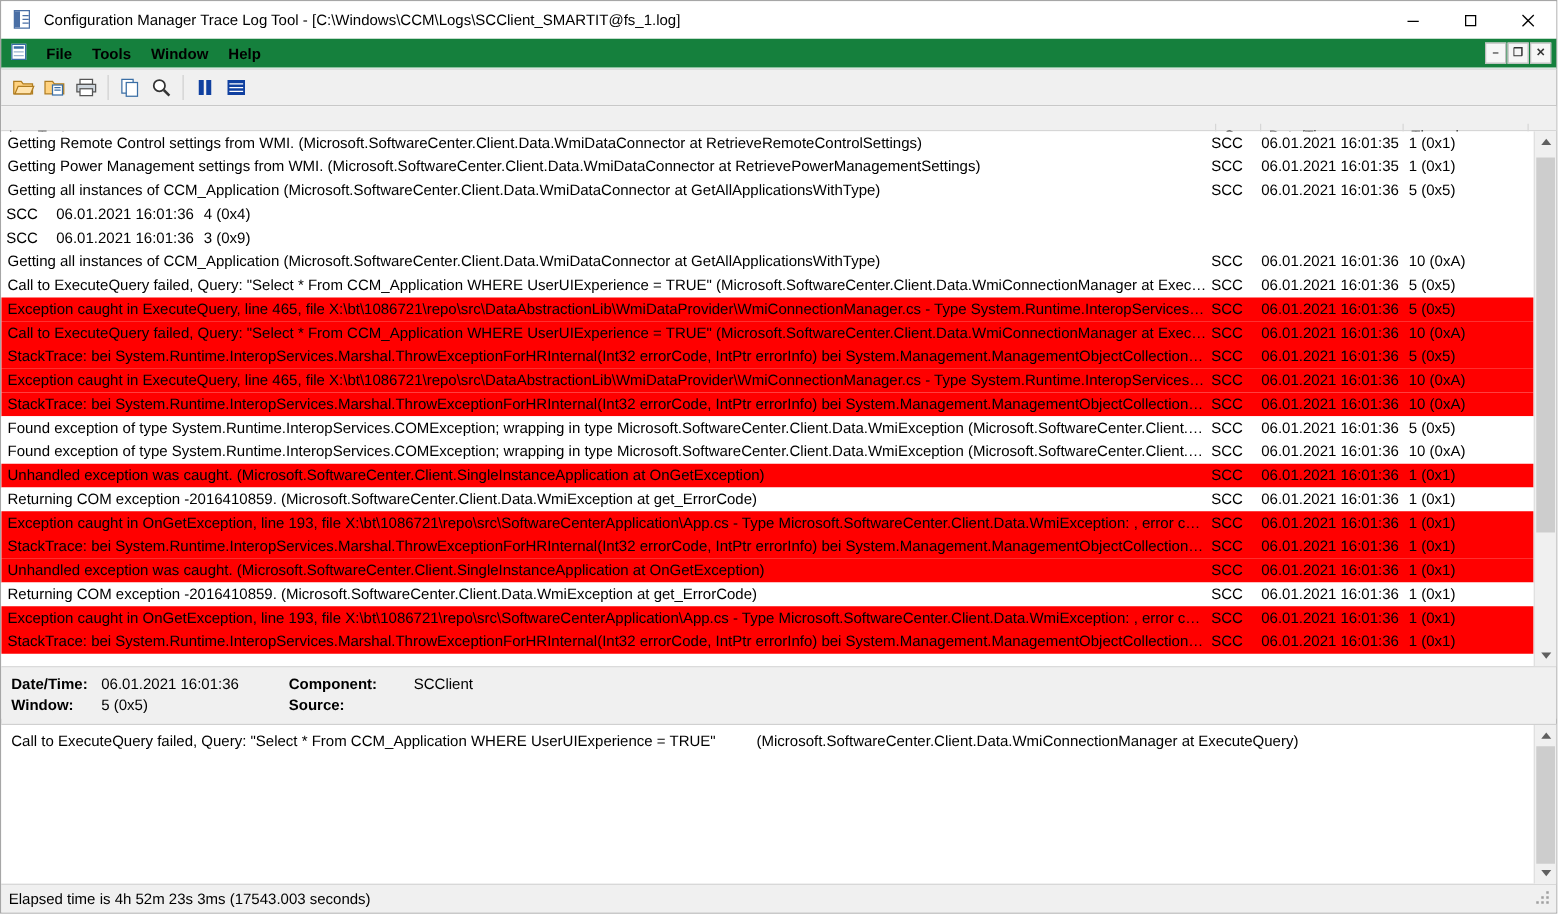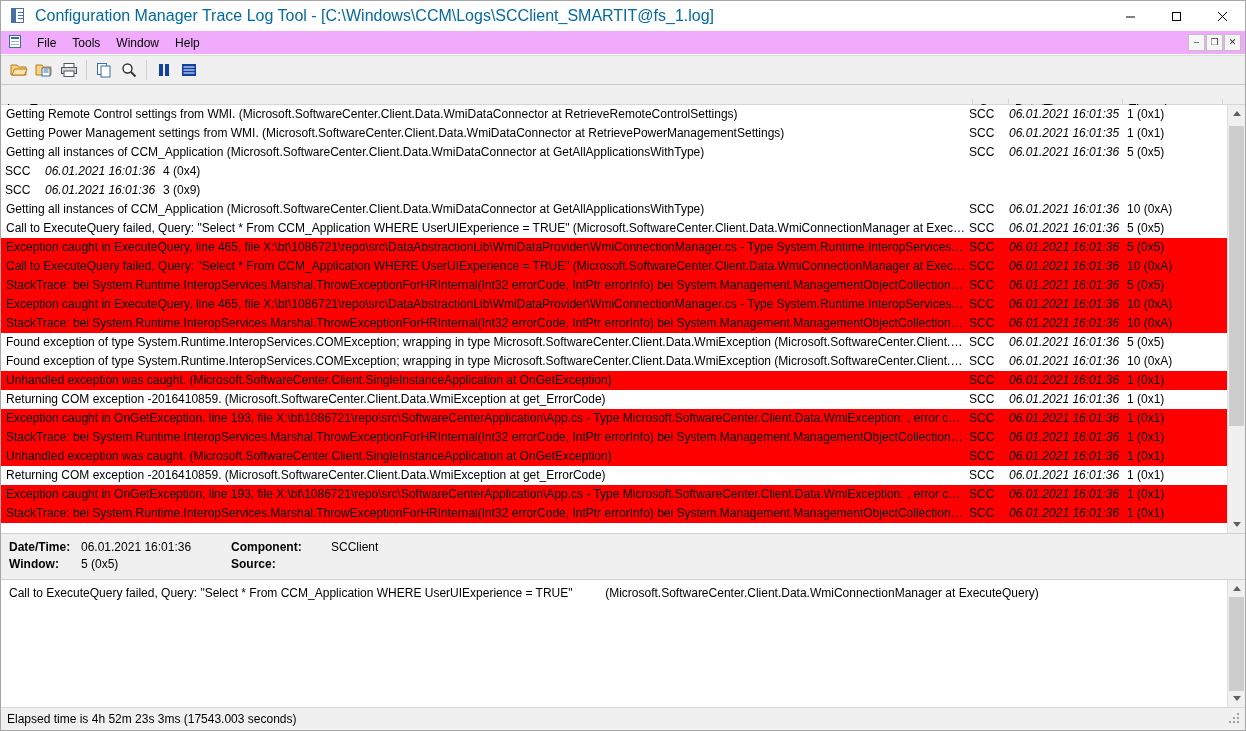--- a/index.html
+++ b/index.html
@@ -57,22 +57,22 @@
   }
   .doc-glyph::after {
     content: "";
     position: absolute;
     left: 6px; top: 3px;
     width: 5px; height: 1px;
     background: #4a6fa5;
     box-shadow: 0 3px 0 #4a6fa5, 0 6px 0 #4a6fa5;
   }
   .title-text {
-    font-size: 16px;
-    color: #0369a1;
+    font-size: 12px;
+    color: #000000;
     white-space: nowrap;
     overflow: hidden;
     text-overflow: ellipsis;
     flex: 1 1 auto;
   }
   .win-buttons {
     display: flex;
     flex: 0 0 auto;
     height: 30px;
   }
@@ -82,25 +82,26 @@
     display: flex;
     align-items: center;
     justify-content: center;
     cursor: default;
   }
   .win-btn svg { display: block; }
 
   
   .menubar {
     height: 23px;
-    background: #f0abfc;
+    background: #15803d;
     display: flex;
     align-items: center;
     flex: 0 0 auto;
     border-bottom: 1px solid #ffffff;
+    font-weight: bold;
   }
   .menubar .mdi-icon {
     width: 16px;
     height: 16px;
     margin: 0 4px 0 8px;
     flex: 0 0 auto;
     position: relative;
   }
   .mdi-glyph {
     width: 12px;
@@ -244,21 +245,20 @@
     width: 36px;
     flex: 0 0 auto;
     padding-left: 4px;
     overflow: hidden;
   }
   .row .c-dt {
     width: 114px;
     flex: 0 0 auto;
     padding-left: 4px;
     overflow: hidden;
-    font-style: italic;
   }
   .row .c-thread {
     width: 100px;
     flex: 0 0 auto;
     padding-left: 4px;
     overflow: hidden;
   }
   .row.err {
     background: #ff0000;
     color: #000000;

